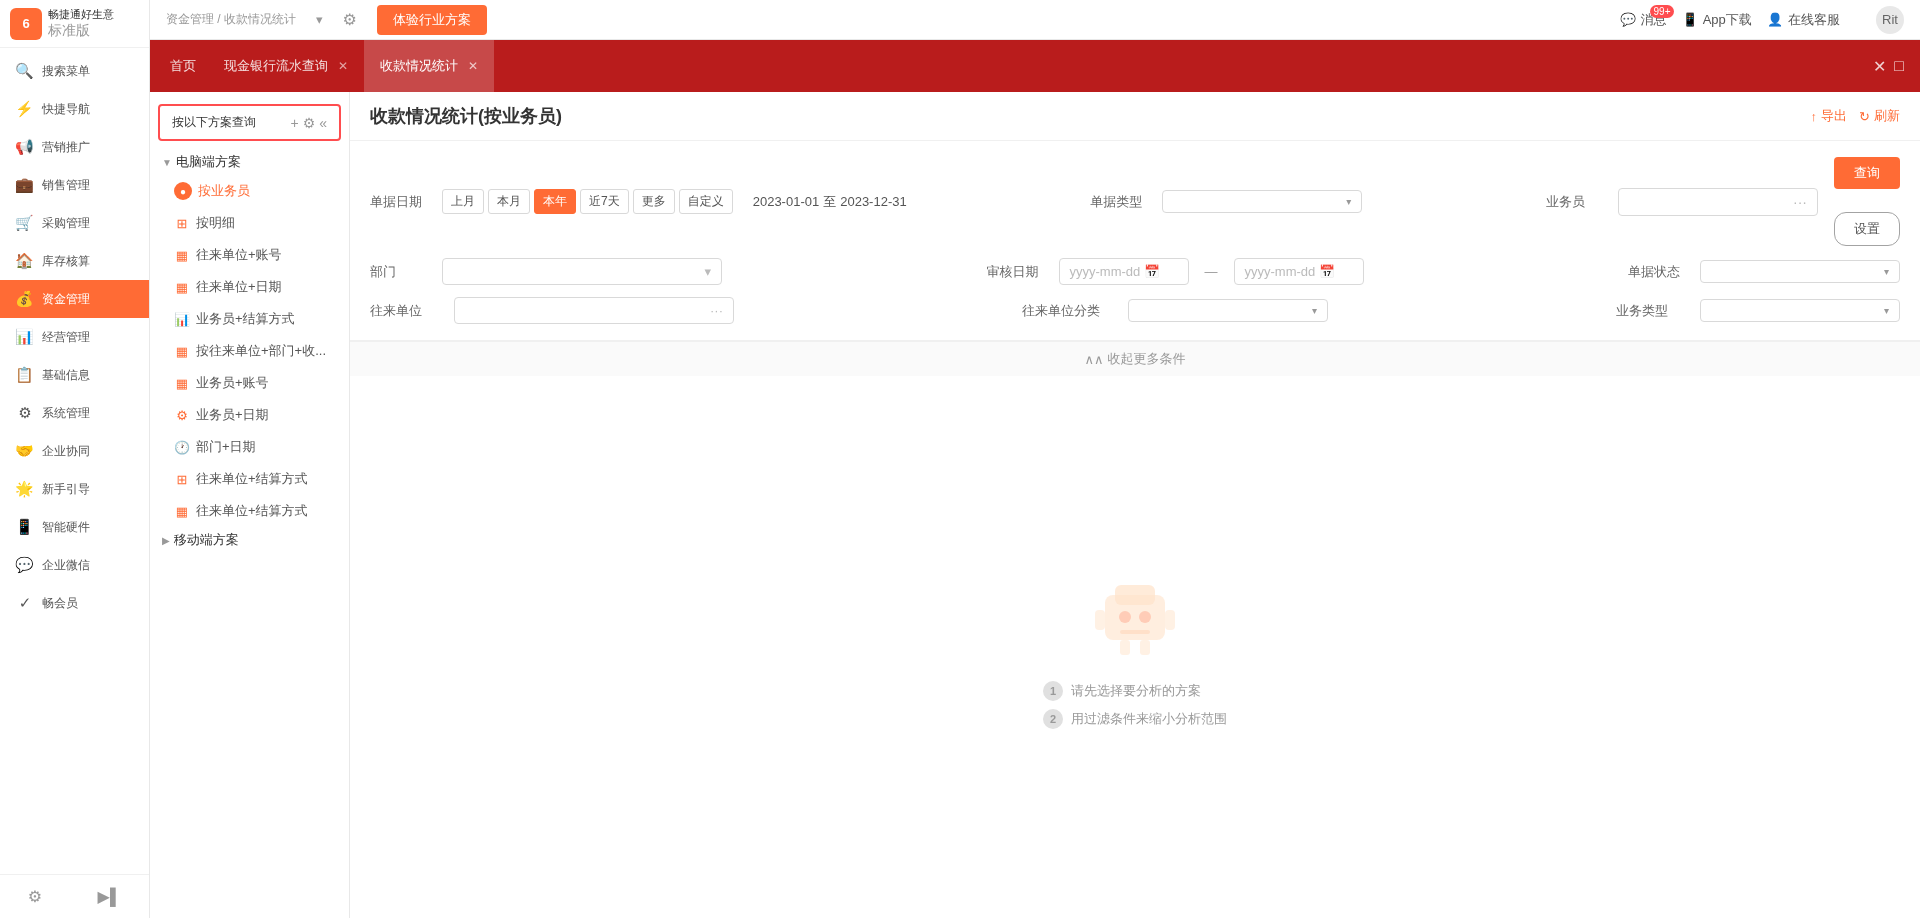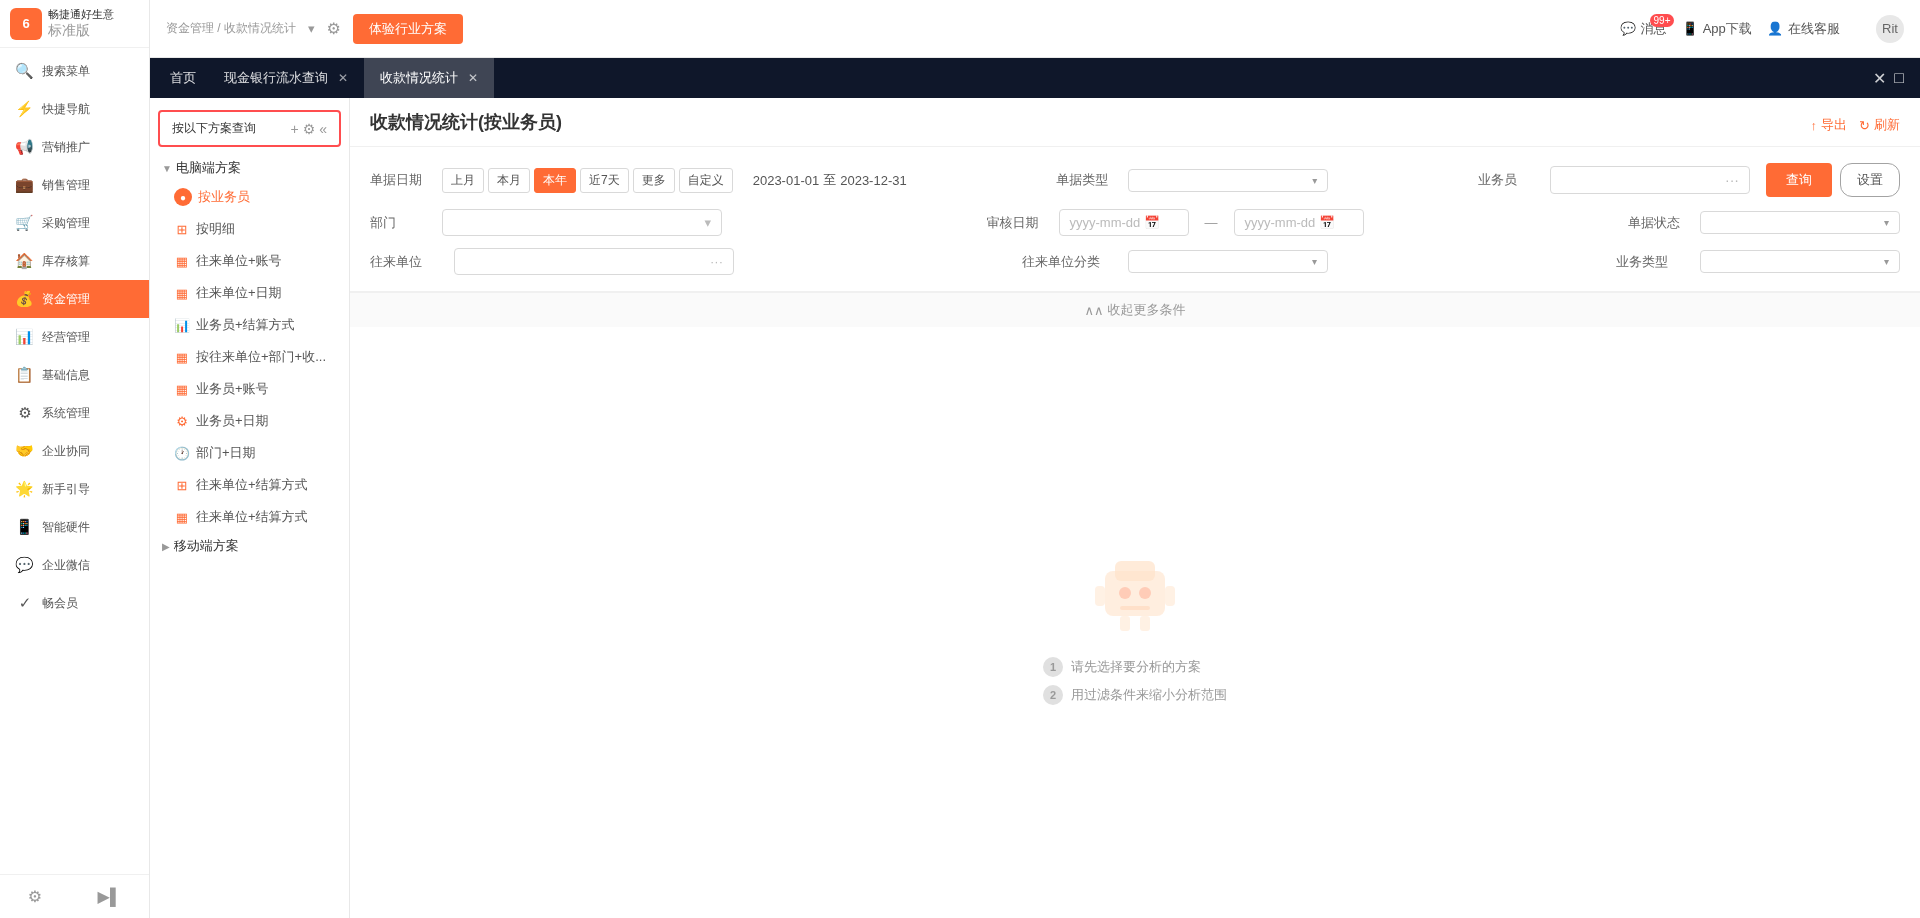--- a/index.html
+++ b/index.html
@@ -16,34 +16,34 @@
     .sidebar-item.active { background: #ff6b35; color: #fff; }
     .sidebar-item-icon { width: 18px; height: 18px; margin-right: 8px; display: flex; align-items: center; justify-content: center; font-size: 15px; }
     .sidebar-item-label { font-size: 12px; }
     .sidebar-bottom { padding: 8px 0; border-top: 1px solid #f0f0f0; display: flex; align-items: center; justify-content: space-around; }
     .sidebar-bottom-btn { color: #999; cursor: pointer; font-size: 16px; padding: 4px 8px; }
 
     
     .main { flex: 1; display: flex; flex-direction: column; overflow: hidden; }
 
     
-    .topbar { height: 58px; background: #fff; display: flex; align-items: center; padding: 16px 16px; border-bottom: 1px solid #e8e8e8; gap: 12px; }
+    .topbar { height: 40px; background: #fff; display: flex; align-items: center; padding: 16px 16px; border-bottom: 1px solid #e8e8e8; gap: 20px; }
     .topbar-breadcrumb { color: #999; font-size: 12px; display: flex; align-items: center; gap: 4px; }
     .topbar-dropdown { color: #999; cursor: pointer; }
     .topbar-gear { color: #999; cursor: pointer; font-size: 16px; }
     .topbar-trial-btn { background: #ff6b35; color: #fff; border: none; border-radius: 4px; padding: 6px 16px; cursor: pointer; font-size: 13px; }
     .topbar-right { margin-left: auto; display: flex; align-items: center; gap: 16px; }
     .topbar-msg { display: flex; align-items: center; gap: 4px; color: #555; cursor: pointer; font-size: 12px; position: relative; }
     .topbar-badge { background: #ff4d4f; color: #fff; border-radius: 10px; font-size: 10px; padding: 1px 4px; position: absolute; top: -6px; right: -8px; }
     .topbar-app { display: flex; align-items: center; gap: 4px; color: #555; cursor: pointer; font-size: 12px; }
     .topbar-service { display: flex; align-items: center; gap: 4px; color: #555; cursor: pointer; font-size: 12px; }
     .topbar-user { width: 28px; height: 28px; background: #ddd; border-radius: 50%; cursor: pointer; }
 
     
-    .tabs { height: 40px; background: #0f172a; display: flex; align-items: stretch; padding: 0 8px; }
+    .tabs { height: 52px; background: #b91c1c; display: flex; align-items: stretch; padding: 0 8px; }
     .tab { display: flex; align-items: center; padding: 0 16px; color: #fff; cursor: pointer; font-size: 13px; gap: 6px; opacity: 0.85; }
     .tab.active { background: rgba(255,255,255,0.2); opacity: 1; font-weight: 500; }
     .tab-close { font-size: 12px; opacity: 0.7; margin-left: 4px; }
     .tab-home { padding: 0 12px; }
     .tabs-right { margin-left: auto; display: flex; align-items: center; gap: 8px; padding-right: 8px; }
     .tabs-right-btn { color: #fff; cursor: pointer; font-size: 16px; opacity: 0.8; }
 
     
     .content { flex: 1; display: flex; overflow: hidden; background: #f9a8d4; }
 
@@ -56,21 +56,21 @@
     .section-label { font-size: 12px; color: #333; padding: 4px 12px; display: flex; align-items: center; gap: 4px; }
     .section-arrow { color: #999; font-size: 10px; }
     .nav-item { display: flex; align-items: center; padding: 7px 12px 7px 24px; cursor: pointer; color: #555; font-size: 12px; gap: 6px; }
     .nav-item.active { color: #ff6b35; }
     .nav-item-icon { width: 16px; height: 16px; display: flex; align-items: center; justify-content: center; font-size: 13px; color: #ff6b35; }
     .nav-item-orange-dot { width: 18px; height: 18px; background: #ff6b35; border-radius: 50%; display: flex; align-items: center; justify-content: center; color: #fff; font-size: 10px; }
     .mobile-section { font-size: 12px; color: #333; padding: 4px 12px; display: flex; align-items: center; gap: 4px; cursor: pointer; }
 
     
     .right-content { flex: 1; display: flex; flex-direction: column; overflow: hidden; }
-    .page-header { background: #fff; padding: 12px 20px; display: flex; align-items: flex-end; border-bottom: 1px solid #f0f0f0; }
+    .page-header { background: #fff; padding: 12px 20px; display: flex; align-items: center; border-bottom: 1px solid #f0f0f0; }
     .page-title { font-size: 18px; font-weight: 600; color: #333; }
     .page-actions { margin-left: auto; display: flex; gap: 12px; }
     .page-action-btn { display: flex; align-items: center; gap: 4px; color: #ff6b35; cursor: pointer; font-size: 13px; background: none; border: none; }
 
     
     .filter-area { background: #fff; padding: 16px 20px; border-bottom: 1px solid #f0f0f0; }
     .filter-row { display: flex; align-items: center; gap: 16px; margin-bottom: 12px; }
     .filter-row:last-child { margin-bottom: 0; gap: 28px; }
     .filter-label { color: #666; font-size: 13px; white-space: nowrap; min-width: 56px; }
     .filter-date-btns { display: flex; gap: 4px; align-items: center; }
@@ -78,21 +78,21 @@
     .filter-date-btn.active { background: #ff6b35; color: #fff; border-color: #ff6b35; }
     .filter-date-range { display: flex; align-items: center; gap: 4px; color: #555; font-size: 12px; margin-left: 4px; }
     .filter-select { border: 1px solid #d9d9d9; border-radius: 4px; padding: 5px 10px; font-size: 13px; background: #fff; cursor: pointer; display: flex; align-items: center; gap: 4px; min-width: 120px; }
     .filter-select-wide { min-width: 200px; }
     .filter-select-arrow { color: #999; font-size: 10px; margin-left: auto; }
     .filter-dept { border: 1px solid #d9d9d9; border-radius: 4px; padding: 5px 10px; min-width: 320px; display: flex; align-items: center; }
     .filter-dept-text { color: #bbb; font-size: 13px; flex: 1; }
     .filter-date-input { border: 1px solid #d9d9d9; border-radius: 4px; padding: 5px 10px; font-size: 13px; min-width: 130px; display: flex; align-items: center; gap: 4px; color: #bbb; }
     .filter-cal-icon { color: #bbb; font-size: 13px; }
     .filter-dash { color: #999; }
-    .filter-actions { display: flex; gap: 8px; margin-left: auto; }
+    .filter-actions { display: flex; gap: 23px; margin-left: auto; flex-direction: column; }
     .btn-query { background: #ff6b35; color: #fff; border: none; border-radius: 4px; padding: 7px 20px; cursor: pointer; font-size: 13px; }
     .btn-settings { background: #fff; color: #555; border: 1px solid #a3a3a3; border-radius: 12px; padding: 7px 16px; cursor: pointer; font-size: 13px; }
     .collapse-bar { display: flex; align-items: center; justify-content: center; padding: 8px; background: #fafafa; color: #999; cursor: pointer; font-size: 12px; gap: 4px; border-top: 1px solid #f0f0f0; }
 
     
     .empty-state { flex: 1; display: flex; flex-direction: column; align-items: center; justify-content: center; background: #fff; gap: 16px; }
     .empty-robot { width: 100px; height: 100px; position: relative; }
     .empty-robot-svg { opacity: 0.4; }
     .empty-steps { display: flex; flex-direction: column; gap: 8px; }
     .empty-step { display: flex; align-items: center; gap: 8px; color: #999; font-size: 13px; }

